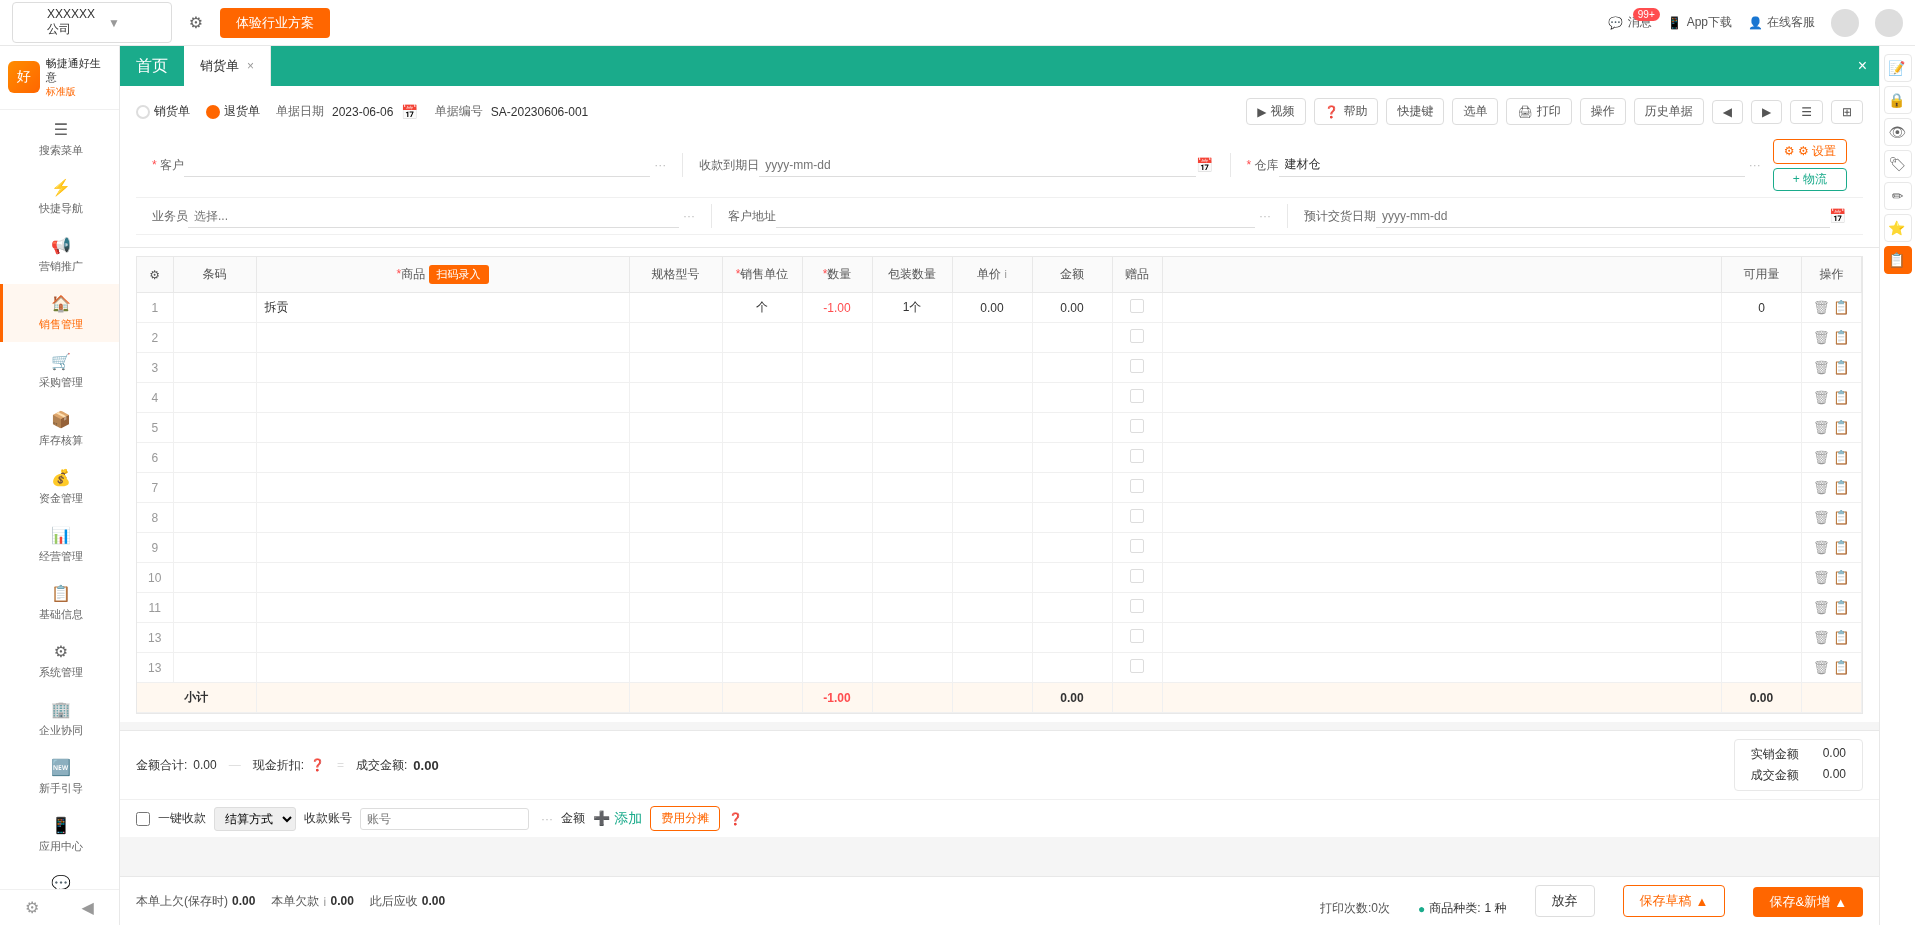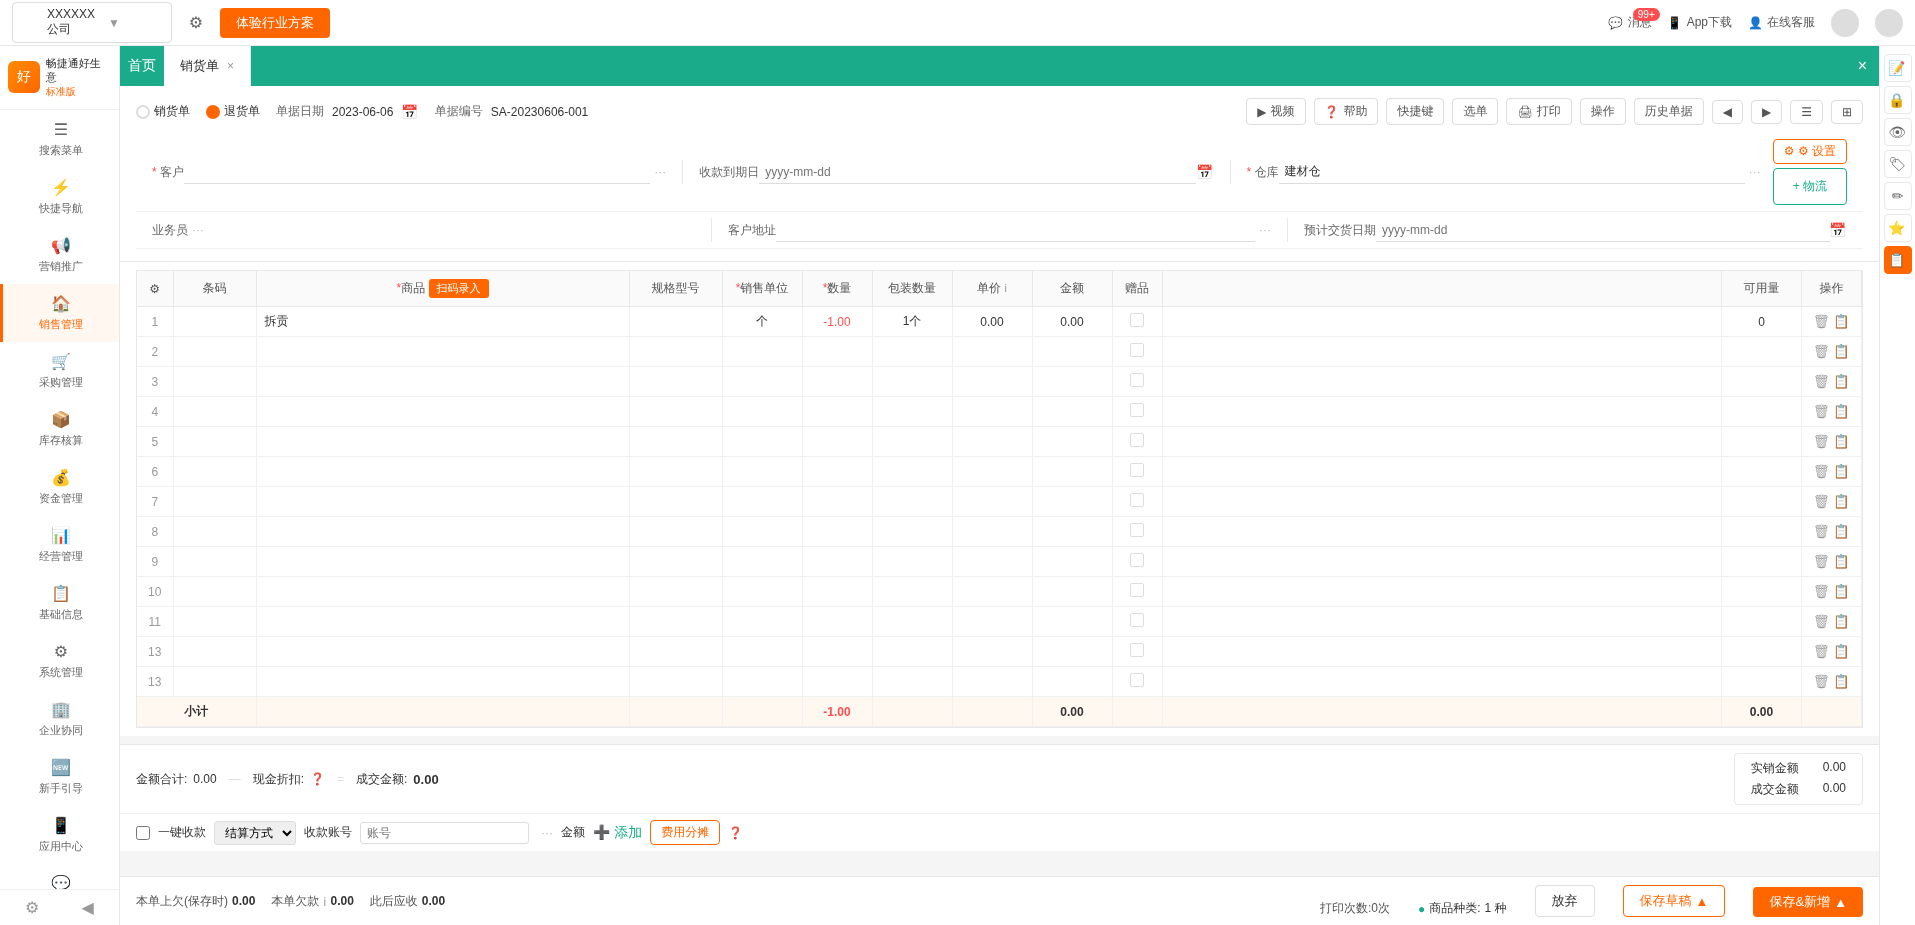--- a/index.html
+++ b/index.html
@@ -31,21 +31,21 @@
     .logo-text { font-size: 11px; color: #333; line-height: 1.3; }
     .logo-sub { font-size: 10px; color: #ff6600; }
     .sidebar-nav { flex: 1; overflow-y: auto; }
     .sidebar-item { display: flex; flex-direction: column; align-items: center; padding: 10px 4px; cursor: pointer; color: #666; font-size: 11px; gap: 4px; border-left: 3px solid transparent; }
     .sidebar-item.active { background: #fff7f0; color: #ff6600; border-left-color: #ff6600; }
     .sidebar-item .si-icon { font-size: 16px; }
     .sidebar-footer { padding: 8px 4px; border-top: 1px solid #f0f0f0; display: flex; justify-content: space-around; }
     .sidebar-footer-btn { background: none; border: none; cursor: pointer; color: #999; font-size: 16px; }
 
     
-    .tab-home { padding: 0 8px; height: 40px; display: flex; align-items: center; color: #fff; cursor: pointer; font-size: 14px; }
+    .tab-home { padding: 0 16px; height: 40px; display: flex; align-items: center; color: #fff; cursor: pointer; font-size: 16px; }
     .tab-item { padding: 0 16px; height: 40px; display: flex; align-items: center; background: #fff; color: #333; cursor: pointer; font-size: 13px; gap: 8px; border-right: 1px solid #e8e8e8; }
     .tab-close { color: #999; font-size: 12px; cursor: pointer; }
     .tab-close-global { margin-left: auto; margin-right: 12px; color: #fff; cursor: pointer; font-size: 16px; }
 
     
     .form-section { background: #fff; padding: 12px 16px; border-bottom: 1px solid #e8e8e8; }
     .form-top-row { display: flex; align-items: center; gap: 16px; margin-bottom: 8px; }
     .radio-group { display: flex; gap: 16px; align-items: center; }
     .radio-label { display: flex; align-items: center; gap: 4px; cursor: pointer; }
     .radio-dot { width: 14px; height: 14px; border-radius: 50%; border: 2px solid #ddd; background: #fff; }
@@ -58,21 +58,21 @@
 
     
     .fields-row { display: flex; align-items: center; gap: 0; padding: 6px 16px; background: #fff; border-bottom: 1px solid #f0f0f0; }
     .field-group { display: flex; align-items: center; flex: 1; }
     .field-label { color: #666; font-size: 12px; white-space: nowrap; }
     .field-required { color: #ff4d4f; }
     .field-input { flex: 1; border: none; border-bottom: 1px solid #ddd; padding: 4px 6px; font-size: 12px; color: #333; outline: none; background: transparent; min-width: 80px; }
     .field-dots { color: #bbb; cursor: pointer; margin-left: 4px; }
     .field-sep { width: 1px; background: #e8e8e8; height: 24px; margin: 0 16px; }
     .setting-btn { background: #fff; border: 1px solid #ff6600; color: #ff6600; border-radius: 4px; padding: 3px 10px; cursor: pointer; font-size: 12px; }
-    .logistics-btn { background: #fff; border: 1px solid #1aab8b; color: #1aab8b; border-radius: 4px; padding: 9px 10px; cursor: pointer; font-size: 12px; }
+    .logistics-btn { background: #fff; border: 1px solid #1aab8b; color: #1aab8b; border-radius: 4px; padding: 2px 10px; cursor: pointer; font-size: 12px; }
 
     
     .table-section { background: #fff; margin: 0; padding: 0 16px 8px; }
     .table-wrapper { overflow: auto; border: 1px solid #e8e8e8; }
     table { border-collapse: collapse; width: 100%; font-size: 12px; }
     thead tr { background: #fafafa; }
     th { padding: 8px 6px; border-bottom: 1px solid #e8e8e8; border-right: 1px solid #e8e8e8; color: #555; font-weight: normal; white-space: nowrap; text-align: center; }
     td { padding: 6px; border-bottom: 1px solid #f0f0f0; border-right: 1px solid #f0f0f0; text-align: center; color: #333; }
     td.num-red { color: #ff4d4f; }
     .row-num { color: #999; width: 30px; }
@@ -343,20 +343,21 @@
                 </button>
                 <button class="logistics-btn">
                   <span>+ 物流</span>
                 </button>
               </div>
             </div>
 
             <div class="fields-row" style="border-bottom: 1px solid #f0f0f0;">
               <div class="field-group">
                 <span class="field-label">业务员</span>
+                <input class="field-input" placeholder="选择..." style="min-width: 200px;">
                 <span class="field-dots">···</span>
               </div>
               <div class="field-sep"></div>
               <div class="field-group">
                 <span class="field-label">客户地址</span>
                 <input class="field-input" value="" style="min-width: 200px;">
                 <span class="field-dots">···</span>
               </div>
               <div class="field-sep"></div>
               <div class="field-group">

